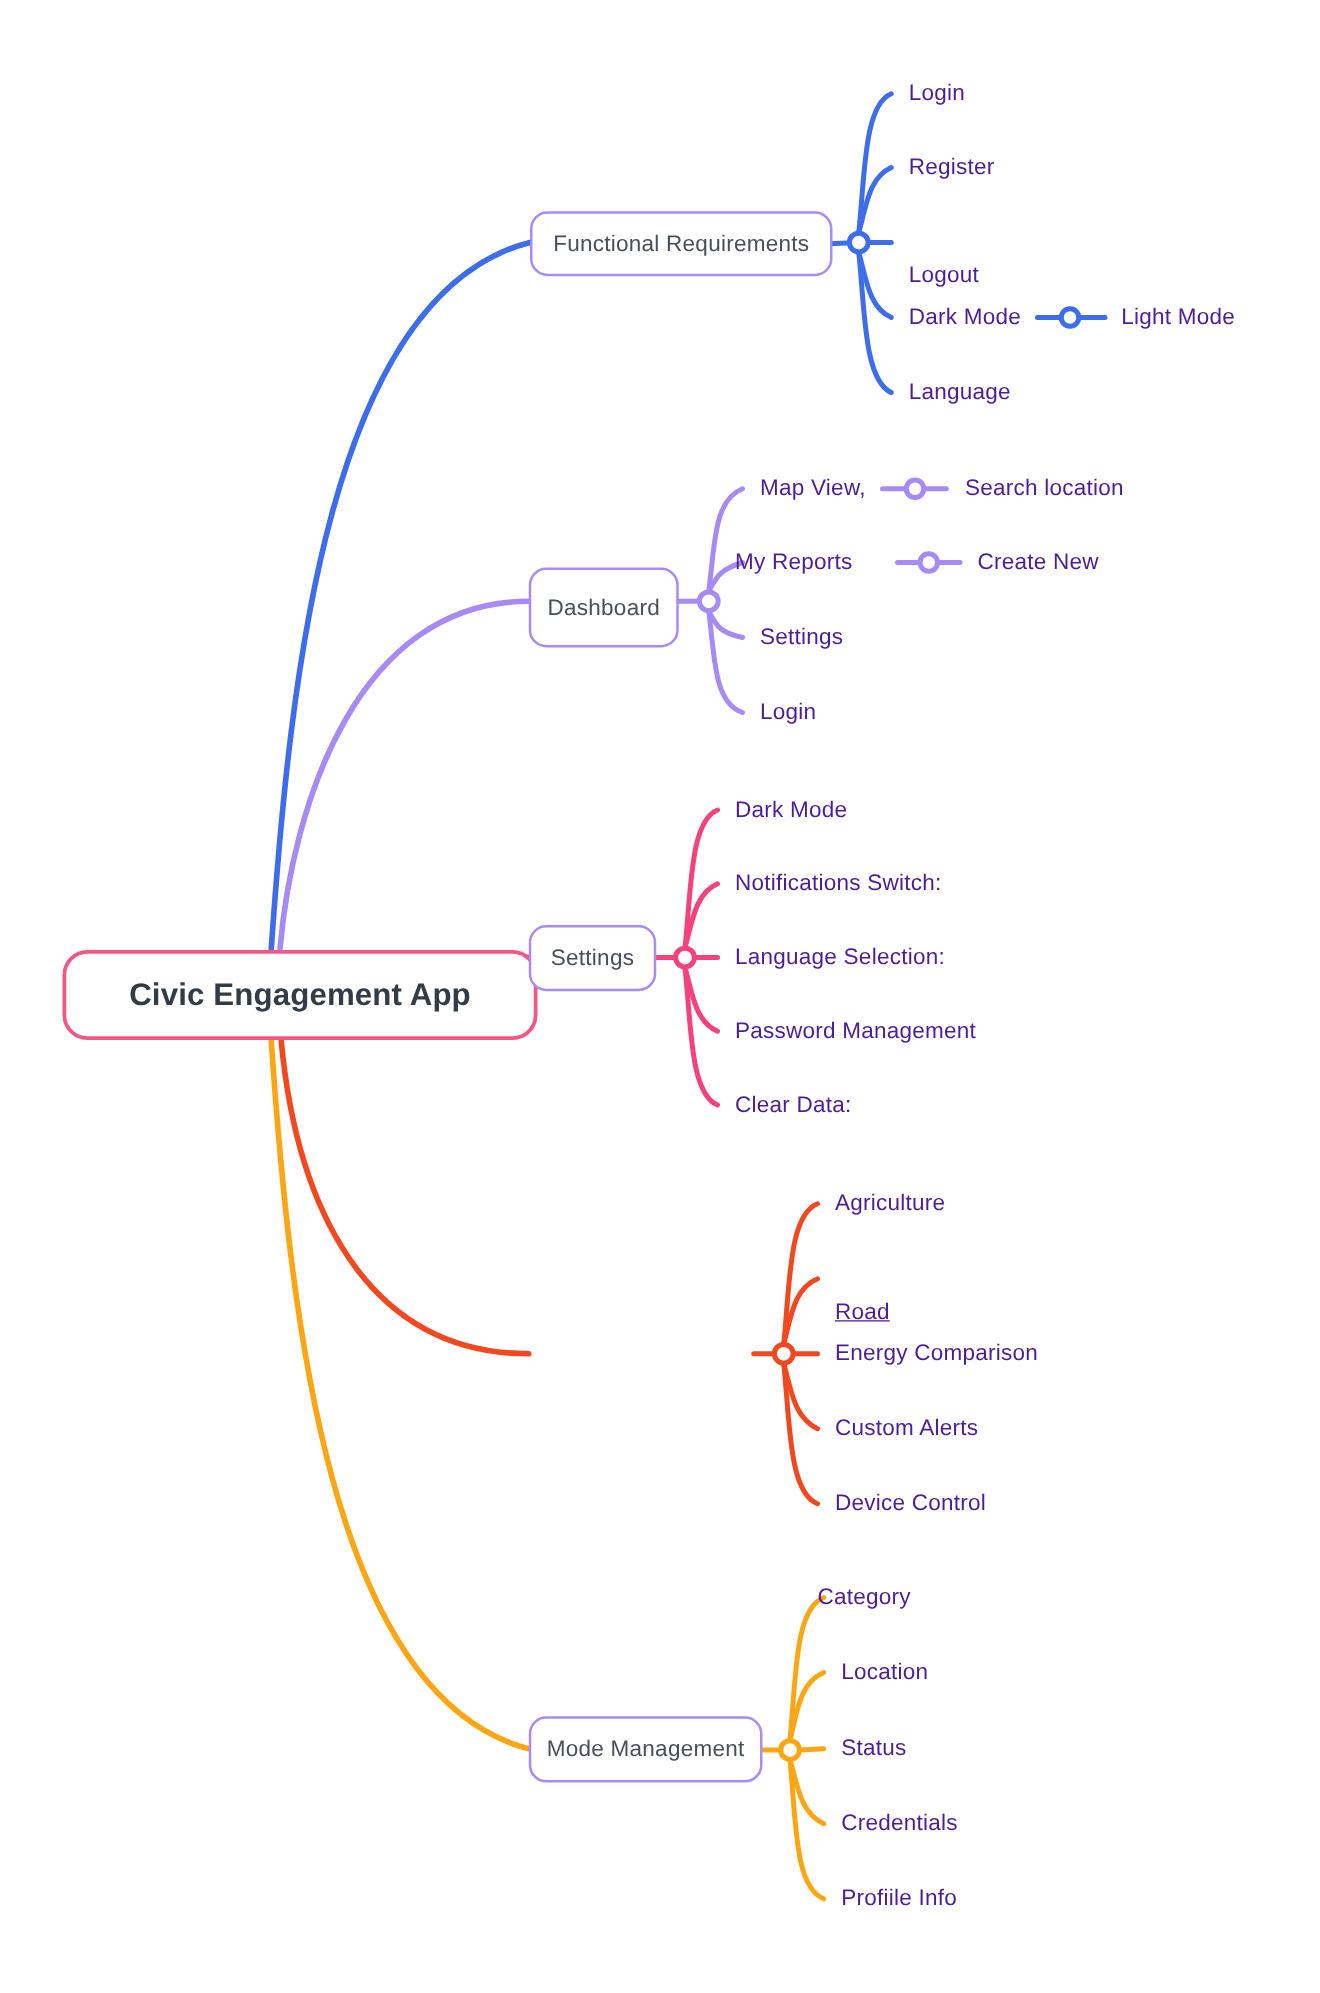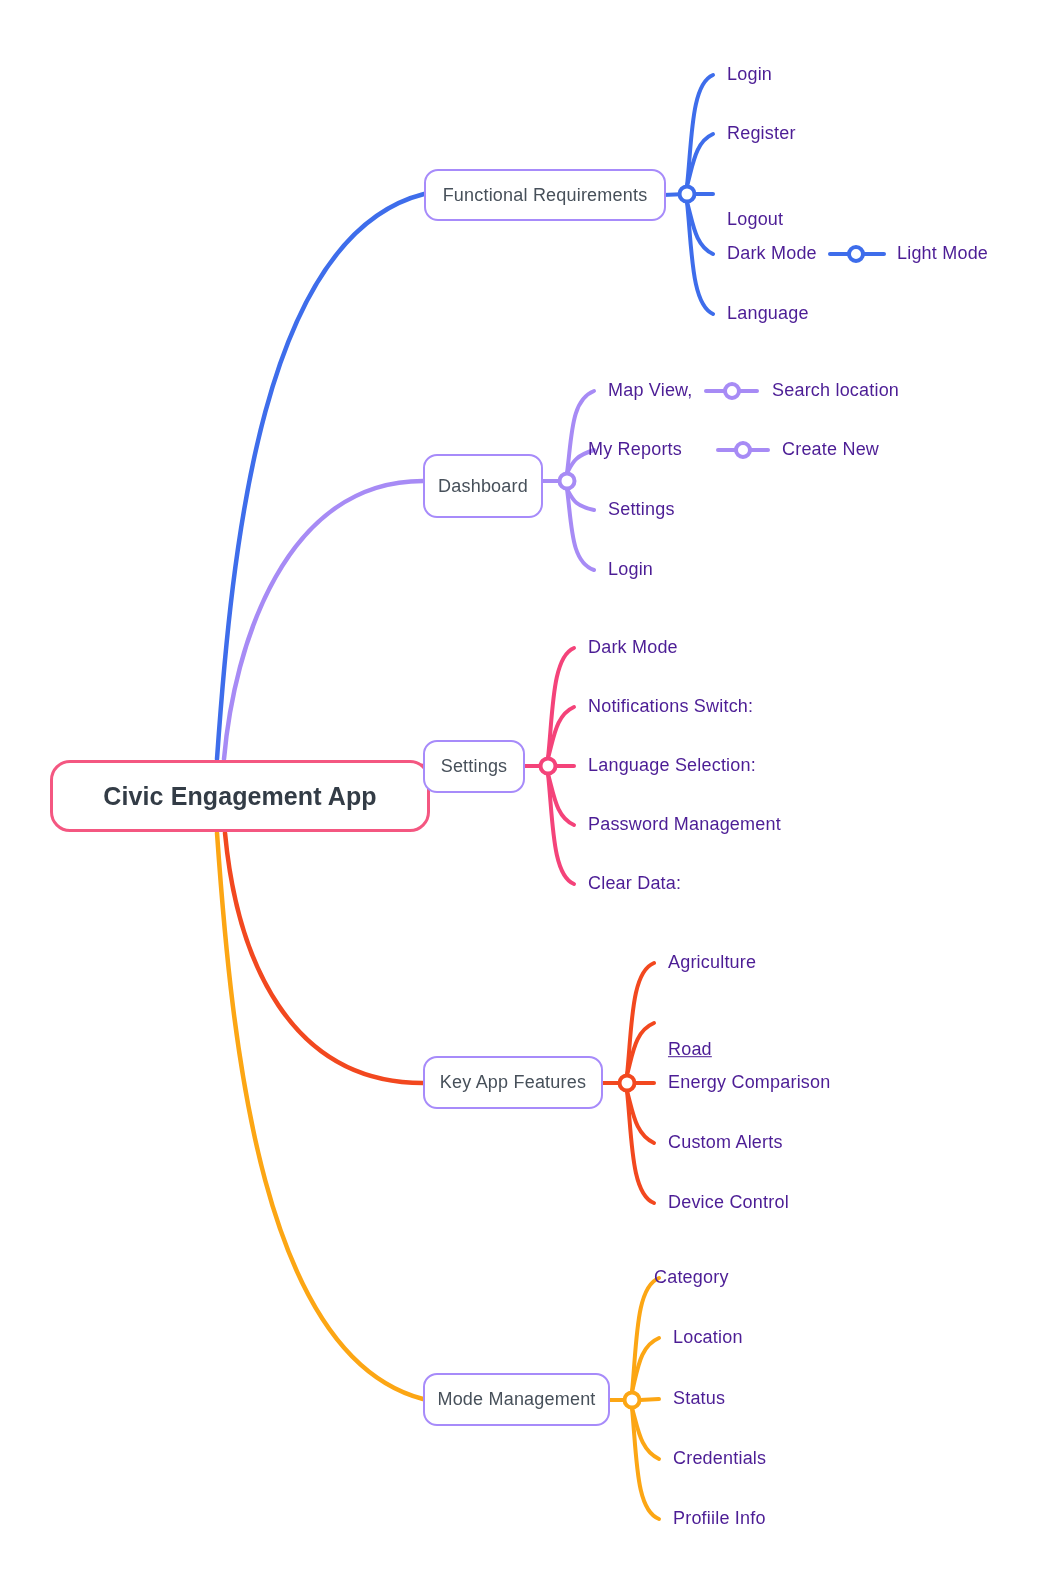--- a/index.html
+++ b/index.html
@@ -115,21 +115,20 @@
       <path class="fan" d="M632,1408 C637,1460 636,1510 659,1519"></path>
       <circle cx="632" cy="1400" r="7.5"></circle>
     </g>
   </svg>
 
   <div class="box root-box" style="left: 50px; top: 760px; width: 380px; height: 72px; border-color: rgb(244, 87, 129);">Civic Engagement App</div>
 
   <div class="box" style="left: 424px; top: 169px; width: 242px; height: 52px; border-color: rgb(167, 139, 250);">Functional Requirements</div>
   <div class="box" style="left: 423px; top: 454px; width: 120px; height: 64px; border-color: rgb(167, 139, 250);">Dashboard</div>
   <div class="box" style="left: 423px; top: 740px; width: 102px; height: 53px; border-color: rgb(167, 139, 250);">Settings</div>
-  <div class="box" style="left: 423px; top: 1056px; width: 180px; height: 53px; border-color: rgb(167, 139, 250);">Key App Features</div>
   <div class="box" style="left: 423px; top: 1373px; width: 187px; height: 53px; border-color: rgb(167, 139, 250);">Mode Management</div>
 
   <div class="leaf" style="left:727px; top:75px;">Login</div>
   <div class="leaf" style="left:727px; top:134px;">Register</div>
   <div class="leaf" style="left:727px; top:194px;margin-top:26px;">Logout</div>
   <div class="leaf" style="left:727px; top:254px;">Dark Mode</div>
   <div class="leaf" style="left:897px; top:254px;">Light Mode</div>
   <div class="leaf" style="left:727px; top:314px;">Language</div>
 
   <div class="leaf" style="left:608px; top:391px;">Map View,</div>

